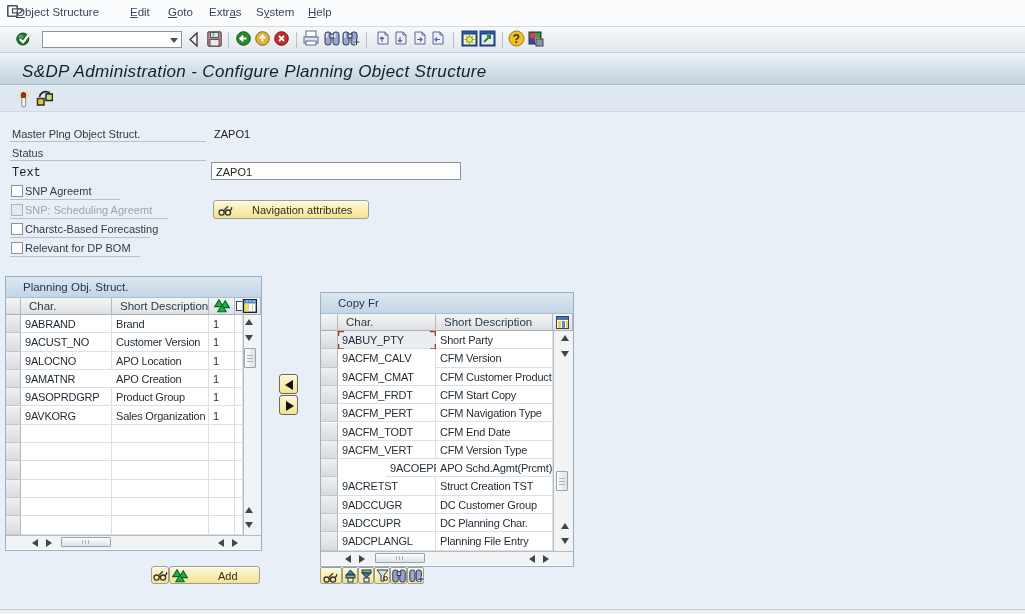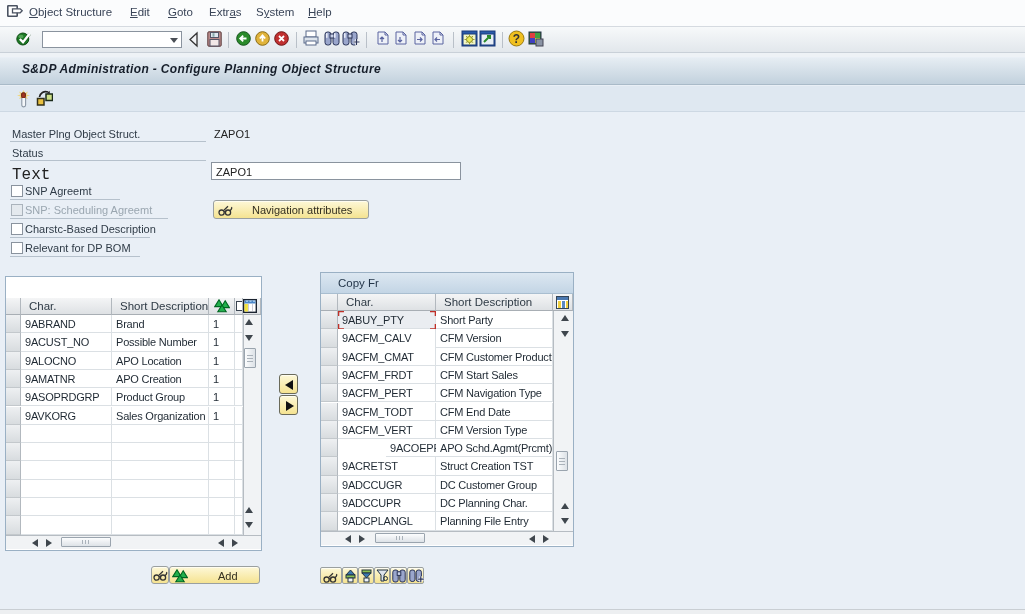--- a/index.html
+++ b/index.html
@@ -6,21 +6,21 @@
 html,body { width:1025px; height:614px; overflow:hidden; }
 body { font-family:"Liberation Sans", sans-serif; font-size:11px; color:#333; background:#e9eff6; position:relative; }
 .abs { position:absolute; }
 #menubar { position:absolute; left:0; top:0; width:1025px; height:27px; background:#fbfcfd; border-bottom:1px solid #d5dae0; color:#3a4558; font-size:11.5px; }
 #menubar .mi { position:absolute; top:6px; }
 #toolbar { position:absolute; left:0; top:27px; width:1025px; height:26px; background:linear-gradient(#f7f9fa,#e2e7ec); border-bottom:1px solid #c9d0d8; }
 .tsep { position:absolute; top:5px; width:1px; height:16px; background:#b9c0c8; }
 #combo { position:absolute; left:42px; top:4px; width:140px; height:17px; background:#fff; border:1px solid #8a939e; }
 #combo .arr { position:absolute; right:3px; top:6px; width:0; height:0; border-left:4px solid transparent; border-right:4px solid transparent; border-top:5px solid #4a4f56; }
 #titlebar { position:absolute; left:0; top:58px; width:1025px; height:27px; background:linear-gradient(#e6edf3,#c2d1dd); border-bottom:1px solid #a9bac8; }
-#titlebar span { position:absolute; left:22px; top:4px; font-size:12px; font-weight:bold; font-style:italic; color:#161e2a; letter-spacing:0.35px;}
+#titlebar span { position:absolute; left:22px; top:4px; font-size:17px; font-weight:normal; font-style:italic; color:#161e2a; letter-spacing:0.35px;}
 #apptb { position:absolute; left:0; top:86px; width:1025px; height:26px; background:#dfe8f1; border-bottom:1px solid #cdd8e3; }
 .lbl { position:absolute; color:#2f3b47; font-size:11px; white-space:nowrap; }
 .ulin { position:absolute; height:1px; background:#b6c1cc; }
 .cb { position:absolute; width:12px; height:12px; background:#fff; border:1px solid #8a939e; }
 .cb.dis { background:#e4e9ee; border-color:#aab3bc; }
 .ybtn { position:absolute; background:linear-gradient(#fdf8d8,#f5e391); border:1px solid #9aa0a0; border-radius:3px; box-shadow:inset 0 1px 0 #fffdf0; }
 .tbl { position:absolute; background:#fff; border:1px solid #9ab0c4; }
 .tbl-title { position:absolute; left:0; top:0; right:0; height:21px; background:linear-gradient(#dce7f1,#c3d5e5); border-bottom:1px solid #a9bed0; }
 .tbl-title span { position:absolute; left:17px; top:4px; font-size:11.5px; color:#24364a; }
 .hcell { position:absolute; background:linear-gradient(#f4f5f6,#dee1e4); border-right:1px solid #b2b8be; border-bottom:1px solid #a8aeb4; color:#2e3a45; font-size:11.5px; white-space:nowrap; overflow:hidden; }
@@ -38,21 +38,21 @@
 .thumbh:after { content:""; position:absolute; top:2px; bottom:2px; left:20px; width:1px; box-shadow:3px 0 0 #aab2ba, 6px 0 0 #aab2ba; background:#aab2ba; }
 #status { position:absolute; left:0; top:609px; width:1025px; height:5px; background:#edeff1; border-top:1px solid #c9ced3; }
 </style>
 </head>
 <body>
 <div id="menubar">
 <svg class="abs" style="left:6px;top:4px" width="18" height="16" viewBox="0 0 18 16">
       <rect x="1.8" y="1.8" width="9.4" height="10.4" fill="#fff" stroke="#4a5261" stroke-width="1.6" rx="0.5"></rect>
       <path d="M6.5 4.8 L14.2 4.8 L16.2 6.8 L14.2 8.8 L6.5 8.8 Z" fill="#fff" stroke="#4a5261" stroke-width="1.3"></path>
     </svg>
-<span class="mi" style="left:29px"><u>O</u>bject Structure</span>
+<span class="mi" style="left:16px"><u>O</u>bject Structure</span>
 <span class="mi" style="left:130px"><u>E</u>dit</span>
 <span class="mi" style="left:168px"><u>G</u>oto</span>
 <span class="mi" style="left:209px">Extr<u>a</u>s</span>
 <span class="mi" style="left:256px">S<u>y</u>stem</span>
 <span class="mi" style="left:308px"><u>H</u>elp</span>
 </div>
 <div id="toolbar">
 <svg class="abs" style="left:16px;top:4px" width="16" height="16" viewBox="0 0 16 16">
       <circle cx="6.8" cy="8" r="6" fill="#1c7a24" stroke="#0c4a12"></circle>
       <ellipse cx="5" cy="5.6" rx="2.6" ry="1.8" fill="#5fae62" opacity="0.8"></ellipse>
@@ -167,44 +167,47 @@
       <rect x="10" y="5" width="6.5" height="6.5" fill="#cde088" stroke="#1a2a1a" stroke-width="1.5"></rect>
       <path d="M3.5 8 C4 4, 8 1.5, 12 3" fill="none" stroke="#222" stroke-width="1.7"></path>
       <path d="M13.5 1.8 L14 4.8 L10.8 4.6 Z" fill="#222"></path>
     </svg>
 </div>
 <span class="lbl" style="left:12px;top:128px">Master Plng Object Struct.</span>
 <div class="ulin" style="left:10px;top:141px;width:196px"></div>
 <span class="lbl" style="left:214px;top:128px;color:#222">ZAPO1</span>
 <span class="lbl" style="left:12px;top:147px">Status</span>
 <div class="ulin" style="left:10px;top:160px;width:196px"></div>
-<span class="lbl" style="left:12px;top:166px;font-family:'Liberation Mono',monospace;font-size:16px;color:#222">Text</span>
+<span class="lbl" style="left:12px;top:166px;font-family:'Liberation Mono',monospace;font-size:12px;color:#222">Text</span>
 <div class="abs" style="left:211px;top:162px;width:250px;height:18px;background:#fff;border:1px solid #8a939e"></div>
 <span class="lbl" style="left:216px;top:166px;color:#222">ZAPO1</span>
 <div class="cb" style="left:11px;top:185px"></div>
 <span class="lbl" style="left:25px;top:185px">SNP Agreemt</span>
 <div class="ulin" style="left:10px;top:199px;width:110px"></div>
 <div class="cb dis" style="left:11px;top:204px"></div>
 <span class="lbl" style="left:25px;top:204px;color:#9aa6b0">SNP: Scheduling Agreemt</span>
 <div class="ulin" style="left:10px;top:218px;width:158px"></div>
 <div class="cb" style="left:11px;top:223px"></div>
-<span class="lbl" style="left:25px;top:223px">Charstc-Based Description</span>
+<span class="lbl" style="left:25px;top:223px">Charstc-Based Forecasting</span>
 <div class="ulin" style="left:10px;top:237px;width:140px"></div>
 <div class="cb" style="left:11px;top:242px"></div>
 <span class="lbl" style="left:25px;top:242px">Relevant for DP BOM</span>
 <div class="ulin" style="left:10px;top:256px;width:130px"></div>
 <div class="ybtn" style="left:213px;top:200px;width:156px;height:19px">
     <svg class="abs" style="left:4px;top:3px" width="15" height="13" viewBox="0 0 15 13">
       <circle cx="3.6" cy="8.6" r="2.6" fill="none" stroke="#333" stroke-width="1.3"></circle>
       <circle cx="10" cy="8.6" r="2.6" fill="none" stroke="#333" stroke-width="1.3"></circle>
       <path d="M6.2 8 Q8 6.8 7.6 8 M5.5 6.6 L10 2.2 M12 6.8 Q14.5 4.5 13.4 3.2" fill="none" stroke="#333" stroke-width="1.3"></path>
     </svg>
     <span class="abs" style="left:38px;top:3px;color:#332f20">Navigation attributes</span>
   </div>
 <div class="tbl" style="left:5px;top:276px;width:257px;height:275px">
+    <div class="tbl-title">
+      <span>Planning Obj. Struct.</span>
+    </div>
     <div class="hcell" style="left:0;top:21px;width:15px;height:17px"></div>
     <div class="hcell" style="left:15px;top:21px;width:91px;height:17px;padding:2px 0 0 8px">Char.</div>
     <div class="hcell" style="left:106px;top:21px;width:97px;height:17px;padding:2px 0 0 8px">Short Description</div>
     <div class="hcell" style="left:203px;top:21px;width:26px;height:17px">
       <svg class="abs" style="left:5px;top:1px" width="16" height="14" viewBox="0 0 16 14">
         <path d="M5 0.8 L9.2 7.6 L0.8 7.6 Z" fill="#22b04c" stroke="#062" stroke-width="1.1"></path>
         <path d="M11.2 1.8 L15.4 8.6 L7 8.6 Z" fill="#22b04c" stroke="#062" stroke-width="1.1"></path>
         <path d="M8 6 L12.2 12.8 L3.8 12.8 Z" fill="#22b04c" stroke="#062" stroke-width="1.1"></path>
       </svg>
     </div>
@@ -221,21 +224,21 @@
         <rect x="9.2" y="5" width="0.6" height="7.5" fill="#aab"></rect>
       </svg>
     </div>
     <div class="rsel" style="left:0;top:38.0px;width:15px;height:18.3px"></div>
     <div class="cell" style="left:15px;top:38.0px;width:91px;height:18.3px">9ABRAND</div>
     <div class="cell" style="left:106px;top:38.0px;width:97px;height:18.3px">Brand</div>
     <div class="cell" style="left:203px;top:38.0px;width:26px;height:18.3px">1</div>
     <div class="cell" style="left:229px;top:38.0px;width:8px;height:18.3px"></div>
     <div class="rsel" style="left:0;top:56.3px;width:15px;height:18.3px"></div>
     <div class="cell" style="left:15px;top:56.3px;width:91px;height:18.3px">9ACUST_NO</div>
-    <div class="cell" style="left:106px;top:56.3px;width:97px;height:18.3px">Possible Number</div>
+    <div class="cell" style="left:106px;top:56.3px;width:97px;height:18.3px">Customer Version</div>
     <div class="cell" style="left:203px;top:56.3px;width:26px;height:18.3px">1</div>
     <div class="cell" style="left:229px;top:56.3px;width:8px;height:18.3px"></div>
     <div class="rsel" style="left:0;top:74.6px;width:15px;height:18.3px"></div>
     <div class="cell" style="left:15px;top:74.6px;width:91px;height:18.3px">9ALOCNO</div>
     <div class="cell" style="left:106px;top:74.6px;width:97px;height:18.3px">APO Location</div>
     <div class="cell" style="left:203px;top:74.6px;width:26px;height:18.3px">1</div>
     <div class="cell" style="left:229px;top:74.6px;width:8px;height:18.3px"></div>
     <div class="rsel" style="left:0;top:92.9px;width:15px;height:18.3px"></div>
     <div class="cell" style="left:15px;top:92.9px;width:98px;height:18.3px">9AMATNR</div>
     <div class="cell" style="left:106px;top:92.9px;width:97px;height:18.3px">APO Creation</div>
@@ -293,21 +296,21 @@
     <div class="thumbh" style="left:55px;top:259.6px;width:50px;height:10px"></div>
     <div class="arrL" style="left:212px;top:261.6px"></div>
     <div class="arrR" style="left:226px;top:261.6px"></div>
   </div>
 <div class="ybtn" style="left:279px;top:374px;width:19px;height:20px;border-color:#6a6a5a">
     <div class="arrL" style="left:5px;top:4.5px;border-right-color:#111;border-right-width:8px;border-top-width:5px;border-bottom-width:5px"></div>
   </div>
 <div class="ybtn" style="left:279px;top:395px;width:19px;height:20px;border-color:#6a6a5a">
     <div class="arrR" style="left:6px;top:4.5px;border-left-color:#111;border-left-width:8px;border-top-width:5px;border-bottom-width:5px"></div>
   </div>
-<div class="tbl" style="left:320px;top:272px;width:254px;height:275px">
+<div class="tbl" style="left:320px;top:292px;width:254px;height:275px">
     <div class="tbl-title">
       <span>Copy Fr</span>
     </div>
     <div class="hcell" style="left:0;top:21px;width:17px;height:17px"></div>
     <div class="hcell" style="left:17px;top:21px;width:98px;height:17px;padding:2px 0 0 8px">Char.</div>
     <div class="hcell" style="left:115px;top:21px;width:117px;height:17px;padding:2px 0 0 8px">Short Description</div>
     <div class="hcell" style="left:232px;top:21px;width:20px;height:17px">
       <svg class="abs" style="left:3px;top:2px" width="13" height="13" viewBox="0 0 13 13">
         <rect x="0.5" y="0.5" width="12" height="12" fill="#fff" stroke="#345"></rect>
         <rect x="1" y="1" width="11" height="3" fill="#4a78b0"></rect>
@@ -320,21 +323,21 @@
     <div class="cell" style="left:17px;top:38.0px;width:98px;height:18.3px;background:#eaedf1;">9ABUY_PTY</div>
     <div class="cell" style="left:115px;top:38.0px;width:117px;height:18.3px">Short Party</div>
     <div class="rsel" style="left:0;top:56.3px;width:17px;height:18.3px"></div>
     <div class="cell" style="left:17px;top:56.3px;width:98px;height:21px;">9ACFM_CALV</div>
     <div class="cell" style="left:115px;top:56.3px;width:117px;height:18.3px">CFM Version</div>
     <div class="rsel" style="left:0;top:74.6px;width:17px;height:18.3px"></div>
     <div class="cell" style="left:17px;top:74.6px;width:98px;height:18.3px;">9ACFM_CMAT</div>
     <div class="cell" style="left:115px;top:74.6px;width:117px;height:18.3px">CFM Customer Product</div>
     <div class="rsel" style="left:0;top:92.9px;width:17px;height:18.3px"></div>
     <div class="cell" style="left:17px;top:92.9px;width:98px;height:18.3px;">9ACFM_FRDT</div>
-    <div class="cell" style="left:115px;top:92.9px;width:117px;height:18.3px">CFM Start Sales</div>
+    <div class="cell" style="left:115px;top:92.9px;width:117px;height:18.3px">CFM Start Copy</div>
     <div class="rsel" style="left:0;top:111.2px;width:17px;height:18.3px"></div>
     <div class="cell" style="left:17px;top:111.2px;width:98px;height:18.3px;">9ACFM_PERT</div>
     <div class="cell" style="left:115px;top:111.2px;width:117px;height:18.3px">CFM Navigation Type</div>
     <div class="rsel" style="left:0;top:129.5px;width:17px;height:18.3px"></div>
     <div class="cell" style="left:17px;top:129.5px;width:98px;height:18.3px;">9ACFM_TODT</div>
     <div class="cell" style="left:115px;top:129.5px;width:117px;height:18.3px">CFM End Date</div>
     <div class="rsel" style="left:0;top:147.8px;width:17px;height:18.3px"></div>
     <div class="cell" style="left:17px;top:147.8px;width:98px;height:18.3px;">9ACFM_VERT</div>
     <div class="cell" style="left:115px;top:147.8px;width:117px;height:18.3px">CFM Version Type</div>
     <div class="rsel" style="left:0;top:166.1px;width:17px;height:18.3px"></div>

